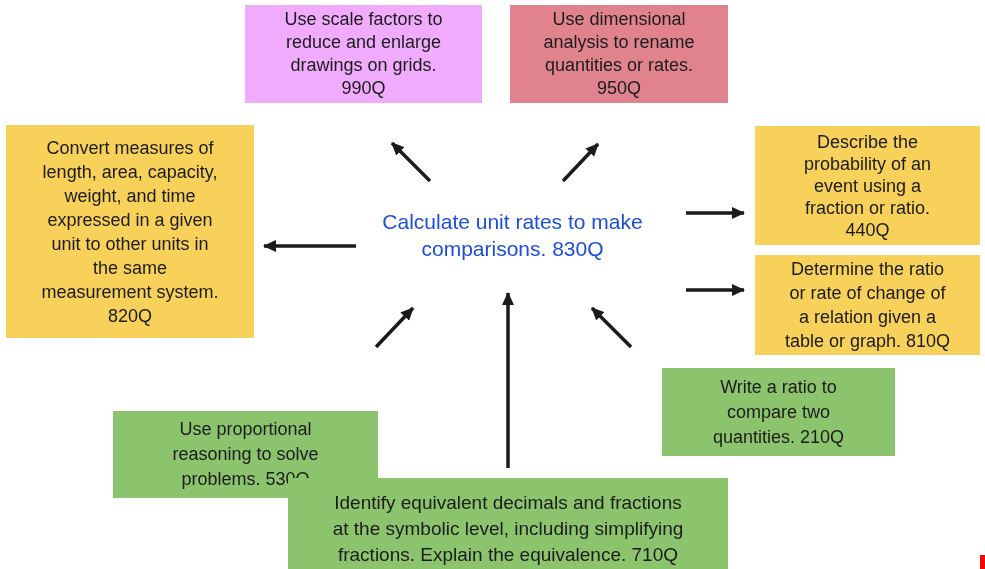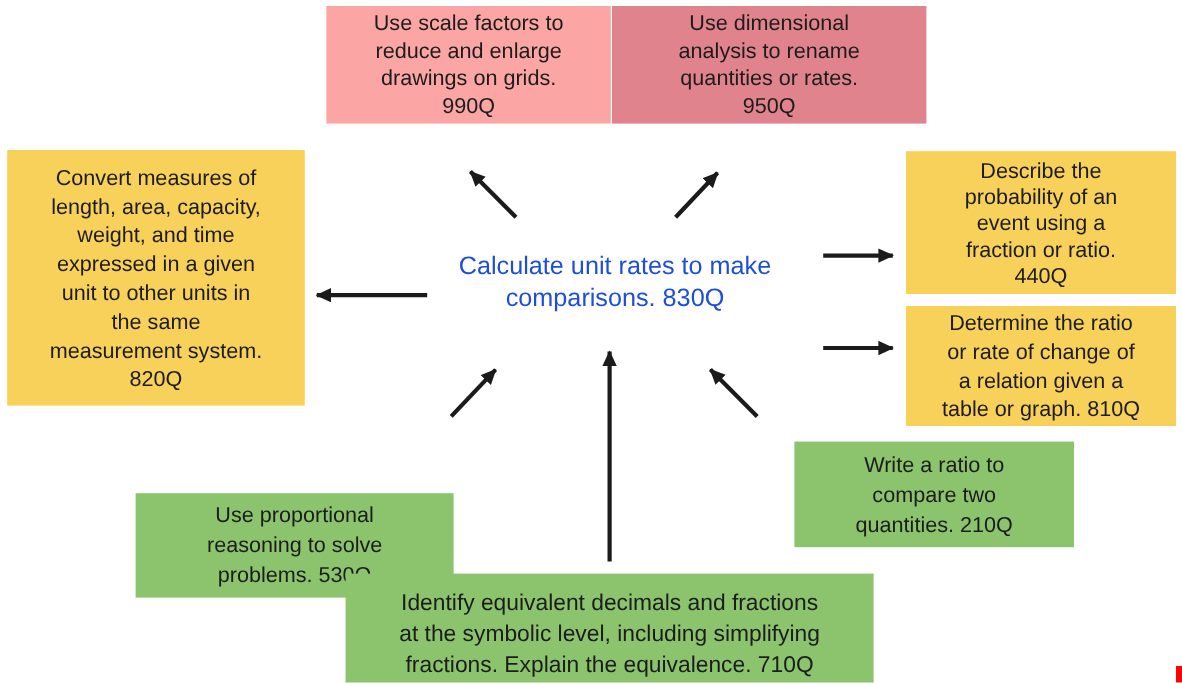--- a/index.html
+++ b/index.html
@@ -17,21 +17,21 @@
     display: flex;
     align-items: center;
     justify-content: center;
     text-align: center;
     white-space: pre-line;
     box-sizing: border-box;
     font-size: 18px;
     line-height: 23px;
   }
   .n990 { left: 245px; top: 5px;   width: 237px; height: 98px; }
-  .n950 { left: 510px; top: 5px;   width: 262px; height: 98px; }
+  .n950 { left: 510px; top: 5px;   width: 218px; height: 98px; }
   .n820 { left: 6px;   top: 125px; width: 248px; height: 213px; line-height: 24px; }
   .n440 { left: 755px; top: 126px; width: 225px; height: 119px; line-height: 22px; }
   .n810 { left: 755px; top: 255px; width: 225px; height: 100px; line-height: 24px; }
   .n530 { left: 113px; top: 368px; width: 265px; height: 87px;  line-height: 25px; margin-top: 43px; }
   .n210 { left: 662px; top: 368px; width: 233px; height: 88px;  line-height: 25px; text-align: center; }
   .n710 { left: 288px; top: 478px; width: 440px; height: 101px;  font-size: 19px; line-height: 26px; }
   .center-text {
     position: absolute;
     left: 335px; top: 208px; width: 355px;
     text-align: center;
@@ -53,21 +53,21 @@
     position: absolute;
     left: 980px; top: 555px;
     width: 5px; height: 14px;
   }
 </style>
 </head>
 <body>
 
 <div id="canvas" style="--arrow-color: #1b1b1b;">
 
-  <div class="node n990" style="background-color: #fca5a5; margin-left: 27px;">Use scale factors to
+  <div class="node n990" style="background-color: #f0abfc;">Use scale factors to
 reduce and enlarge
 drawings on grids.
 990Q</div>
 
   <div class="node n950" style="background-color: rgb(224, 131, 140);">Use dimensional
 analysis to rename
 quantities or rates.
 950Q</div>
 
   <div class="node n820" style="background-color: rgb(247, 209, 89);">Convert measures of

